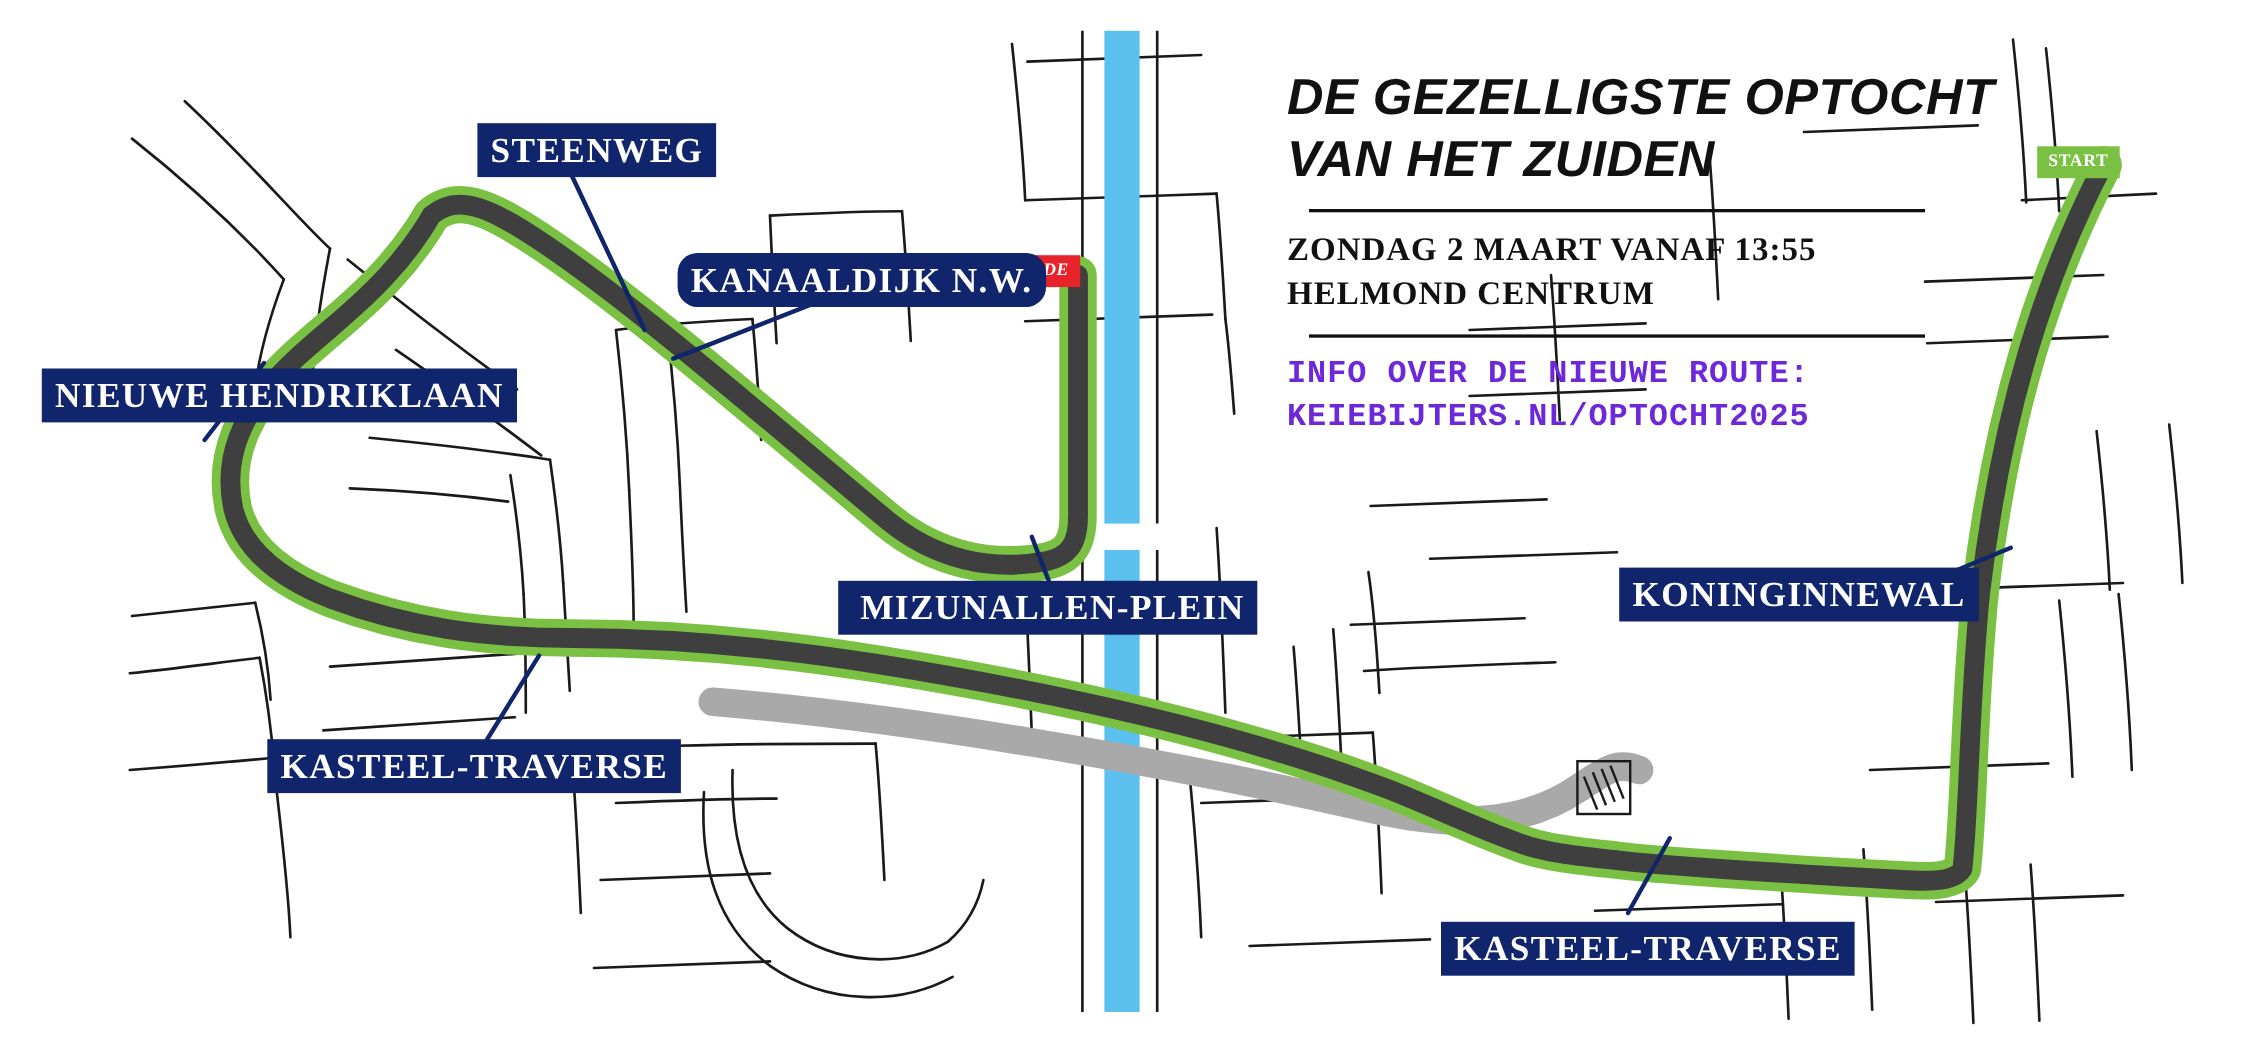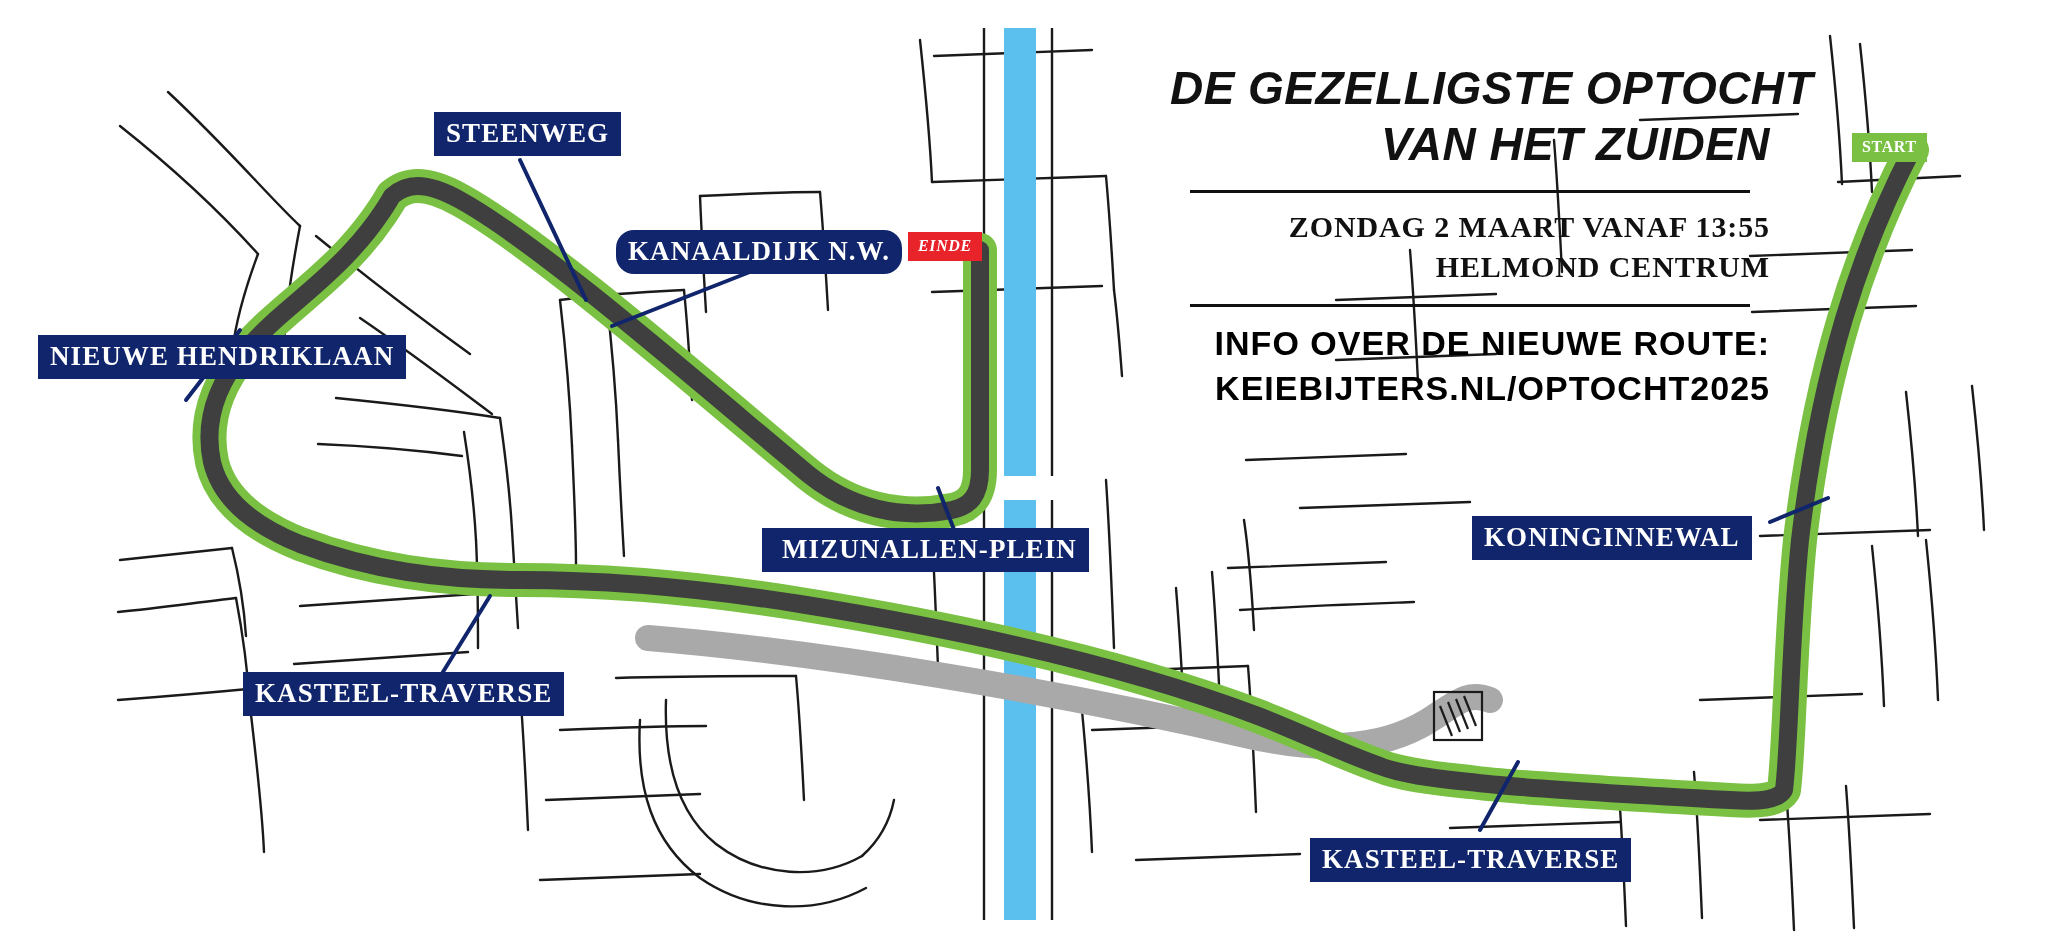--- a/index.html
+++ b/index.html
@@ -29,21 +29,21 @@
   }
 
   
   .chip {
     position: absolute;
     background: #10256b;
     color: #ffffff;
     font-family: "Liberation Serif", serif;
     font-weight: bold;
     letter-spacing: 0.04em;
-    font-size: 27px;
+    font-size: 32px;
     line-height: 1;
     padding: 8px 12px 9px 12px;
     white-space: nowrap;
     box-sizing: border-box;
   }
   .chip.small {
     font-size: 16px;
     padding: 6px 10px 7px 10px;
   }
   .chip.red {
@@ -53,21 +53,21 @@
     background: #7ac143;
     color: #ffffff;
   }
 
   
   #info {
     position: absolute;
     left: 1170px;
     top: 60px;
     width: 600px;
-    text-align: right;
+    text-align: left;
     color: #111111;
   }
   #info .headline {
     font-family: "Liberation Sans", sans-serif;
     font-weight: bold;
     font-style: italic;
     font-size: 46px;
     line-height: 1.22;
     letter-spacing: 0.01em;
     color: #111111;
@@ -80,26 +80,26 @@
   }
   #info .sub {
     font-family: "Liberation Serif", serif;
     font-weight: bold;
     font-size: 30px;
     line-height: 1.32;
     letter-spacing: 0.03em;
     color: #111111;
   }
   #info .sub2 {
-    font-family: Liberation Sans, sans-serif;
+    font-family: Liberation Mono, monospace;
     font-weight: bold;
-    font-size: 34px;
+    font-size: 29px;
     line-height: 1.32;
     letter-spacing: 0.03em;
-    color: #000000;
+    color: #6d28d9;
   }
 </style>
 </head>
 <body>
 
 <div id="stage">
 
   <svg id="mapsvg" viewBox="0 0 2048 949">
 
     <g fill="none" stroke="#1a1a1a" stroke-width="2.4" stroke-linejoin="round" stroke-linecap="round">

